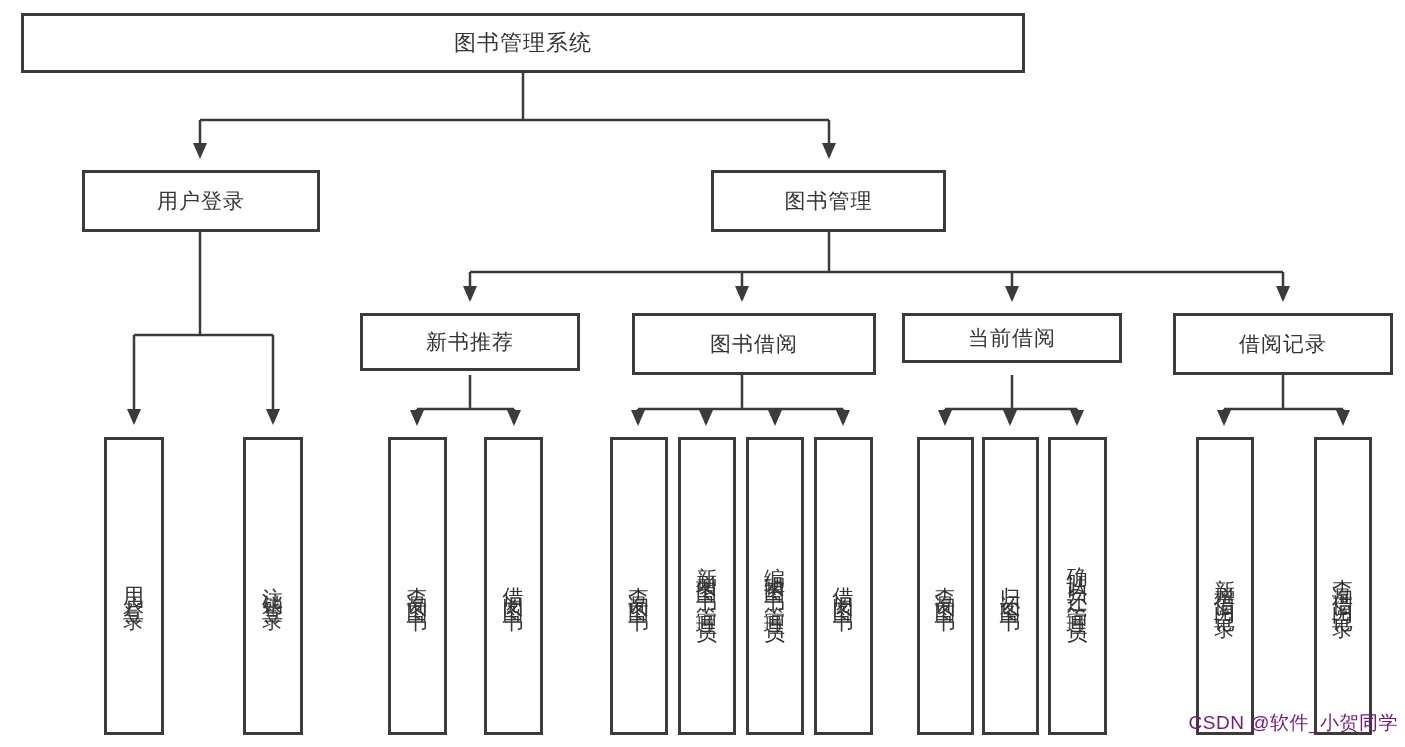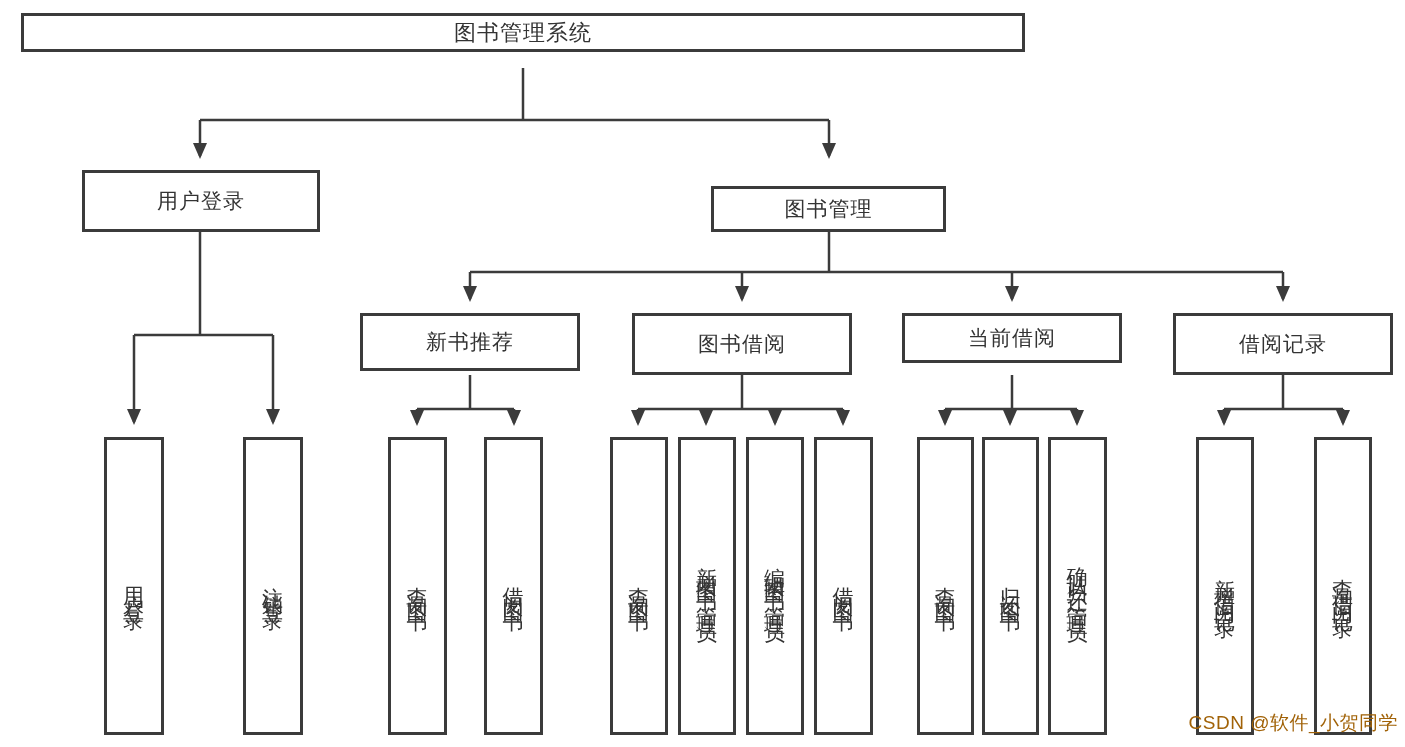--- a/index.html
+++ b/index.html
@@ -47,21 +47,21 @@
     font-size: 21px;
     letter-spacing: 8px;
     line-height: 1;
     white-space: nowrap;
   }
   .watermark {
     position: absolute;
     right: 7px;
     top: 710px;
     font-size: 19px;
-    color: #a16207;
+    color: #701a75;
     letter-spacing: 0.5px;
     z-index: 6;
     white-space: nowrap;
   }
 </style>
 </head>
 <body>
 
 <div id="stage">
 
@@ -108,27 +108,27 @@
       <line x1="1010" y1="409" x2="1010" y2="423" marker-end="url(#ah)"></line>
       <line x1="1077" y1="409" x2="1077" y2="423" marker-end="url(#ah)"></line>
 
       <line x1="1283" y1="375" x2="1283" y2="409"></line>
       <line x1="1224" y1="409" x2="1343" y2="409"></line>
       <line x1="1224" y1="409" x2="1224" y2="423" marker-end="url(#ah)"></line>
       <line x1="1343" y1="409" x2="1343" y2="423" marker-end="url(#ah)"></line>
     </g>
   </svg>
 
-  <div class="node hbox root" style="left:21px; top:13px; width:1004px; height:39px;">图书管理系统</div>
+  <div class="node hbox root" style="left:21px; top:13px; width:1004px; height:60px;">图书管理系统</div>
 
   <div class="node hbox" style="left:82px; top:170px; width:238px; height:62px;">用户登录</div>
-  <div class="node hbox" style="left:711px; top:186px; width:235px; height:46px;">图书管理</div>
+  <div class="node hbox" style="left:711px; top:170px; width:235px; height:62px;">图书管理</div>
 
   <div class="node hbox" style="left:360px; top:313px; width:220px; height:58px;">新书推荐</div>
-  <div class="node hbox" style="left:632px; top:313px; width:220px; height:62px;">图书借阅</div>
+  <div class="node hbox" style="left:632px; top:313px; width:244px; height:62px;">图书借阅</div>
   <div class="node hbox" style="left:902px; top:313px; width:220px; height:50px;">当前借阅</div>
   <div class="node hbox" style="left:1173px; top:313px; width:220px; height:62px;">借阅记录</div>
 
   <div class="node vbox" style="left:104px; top:437px; width:60px; height:298px;">
     <span>用户登录</span>
   </div>
   <div class="node vbox" style="left:243px; top:437px; width:60px; height:298px;">
     <span>注销登录</span>
   </div>
 

